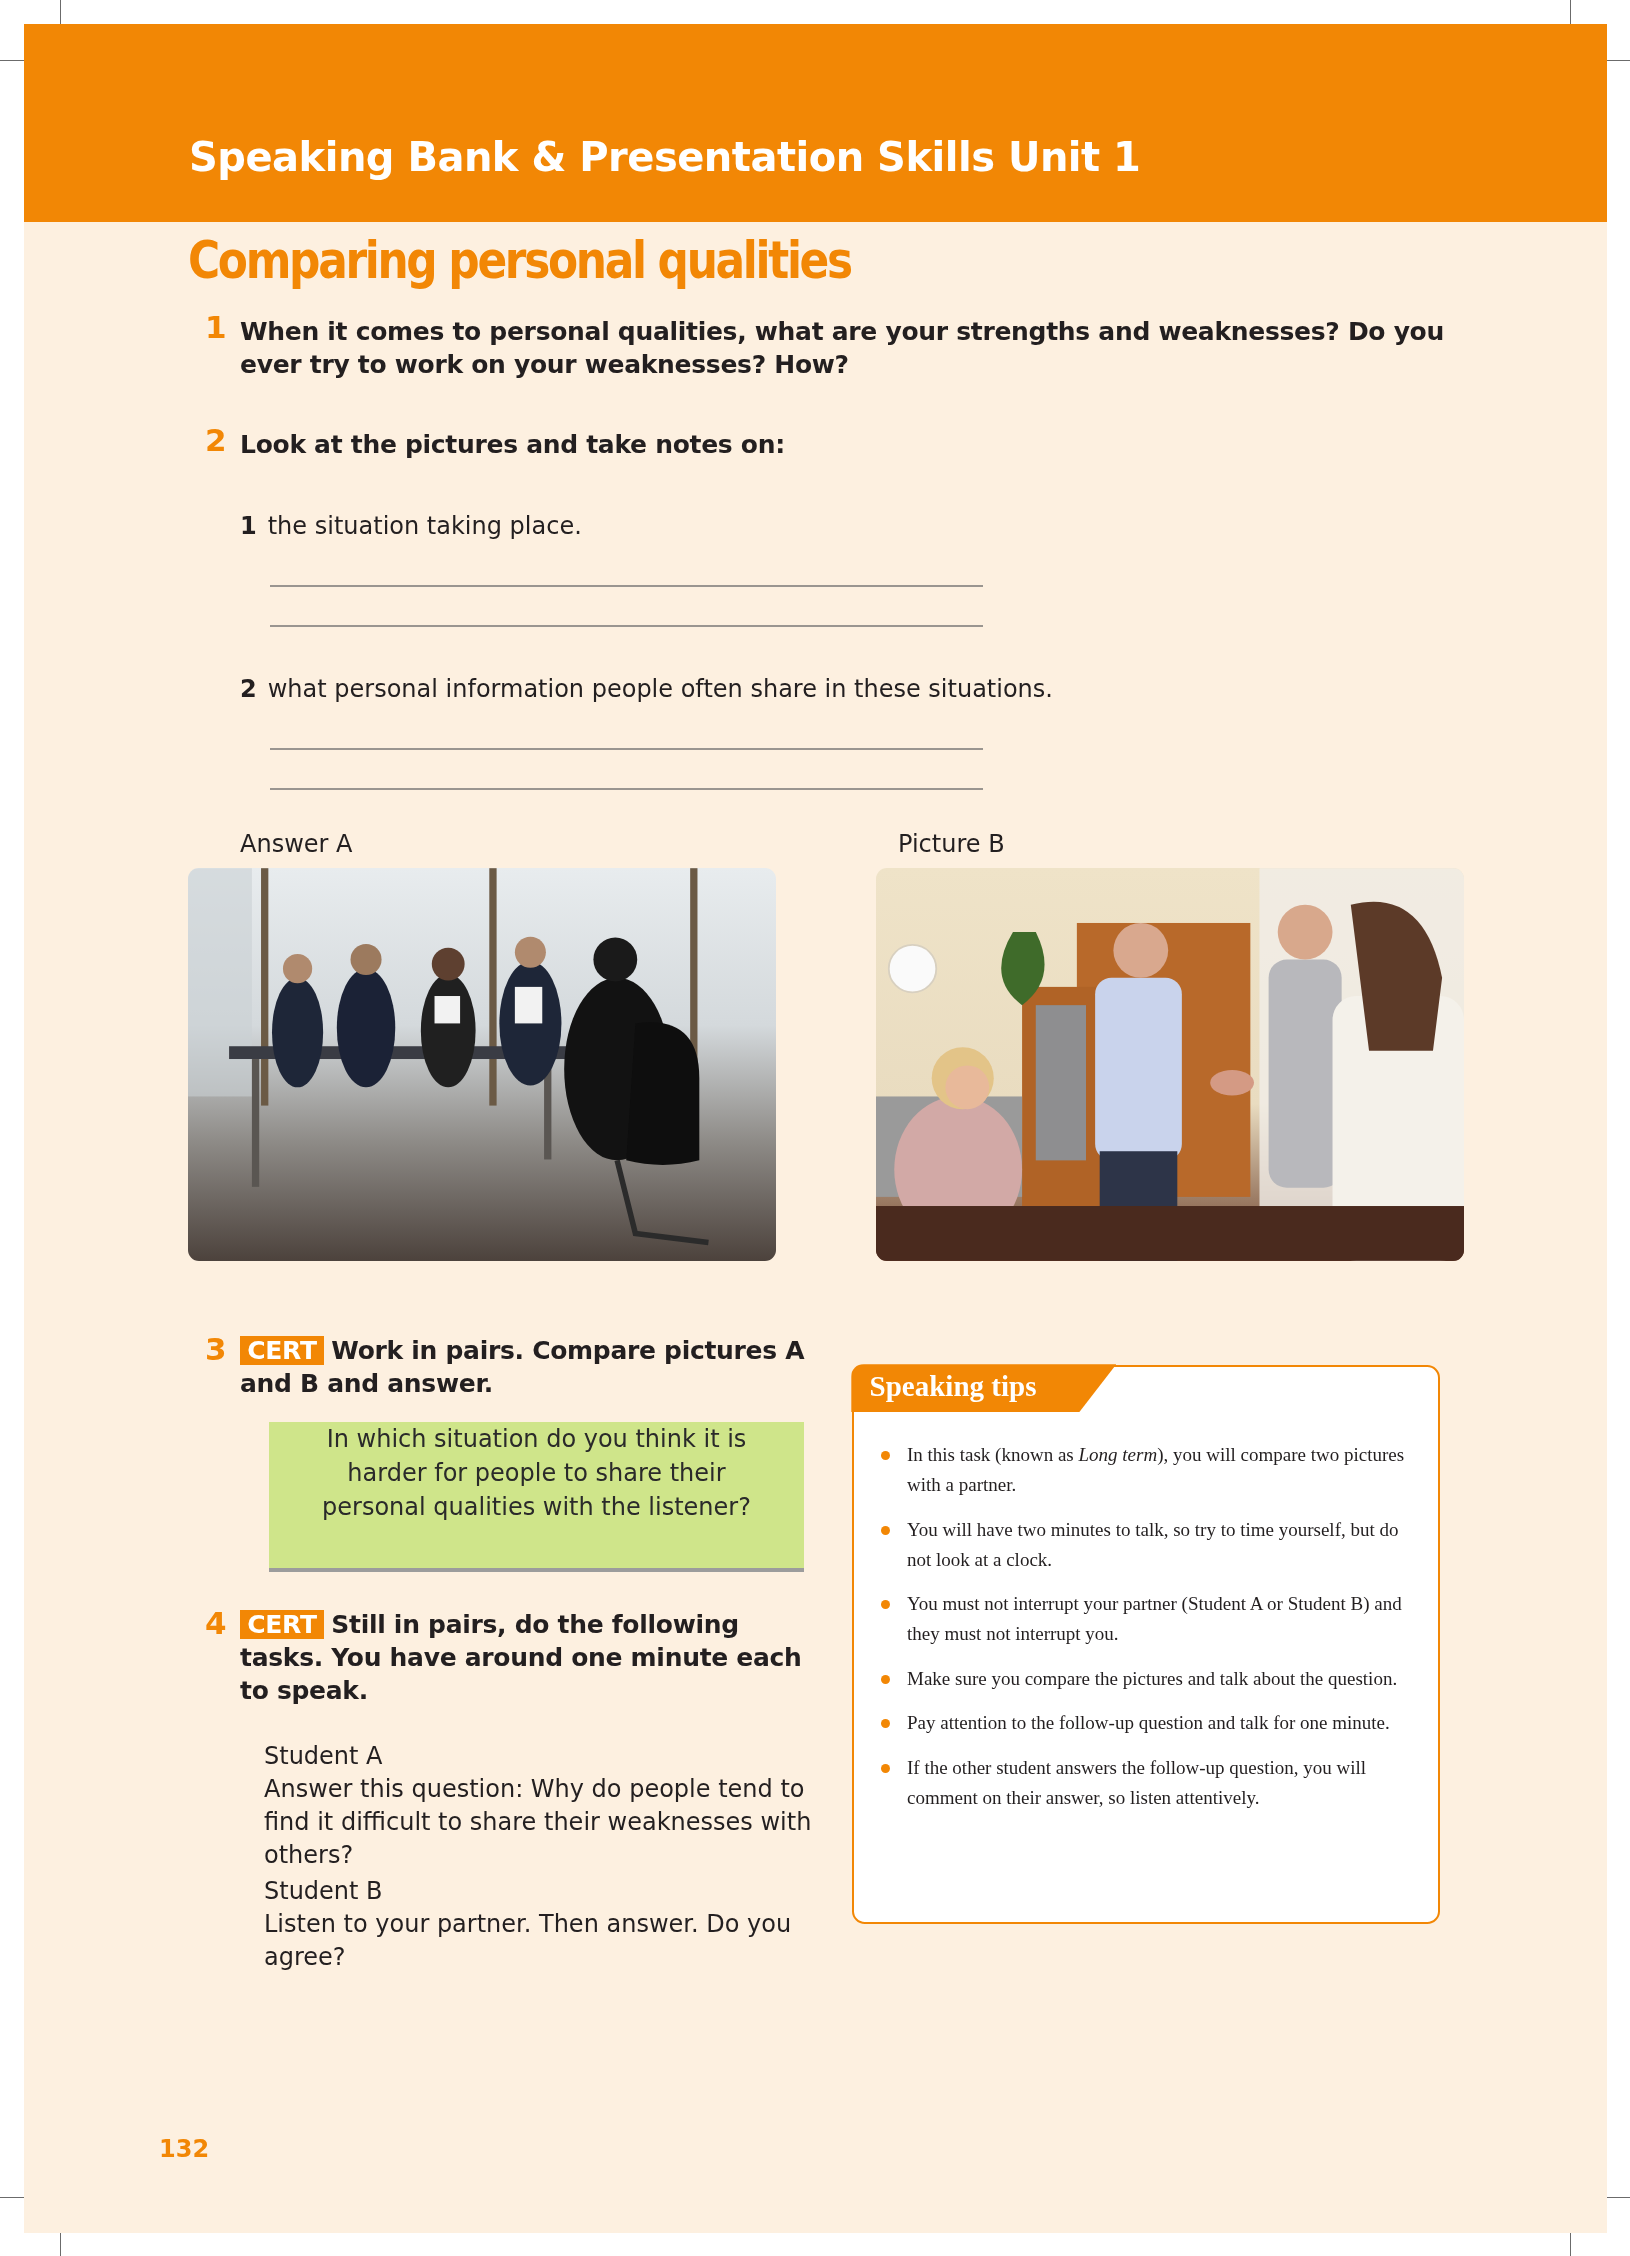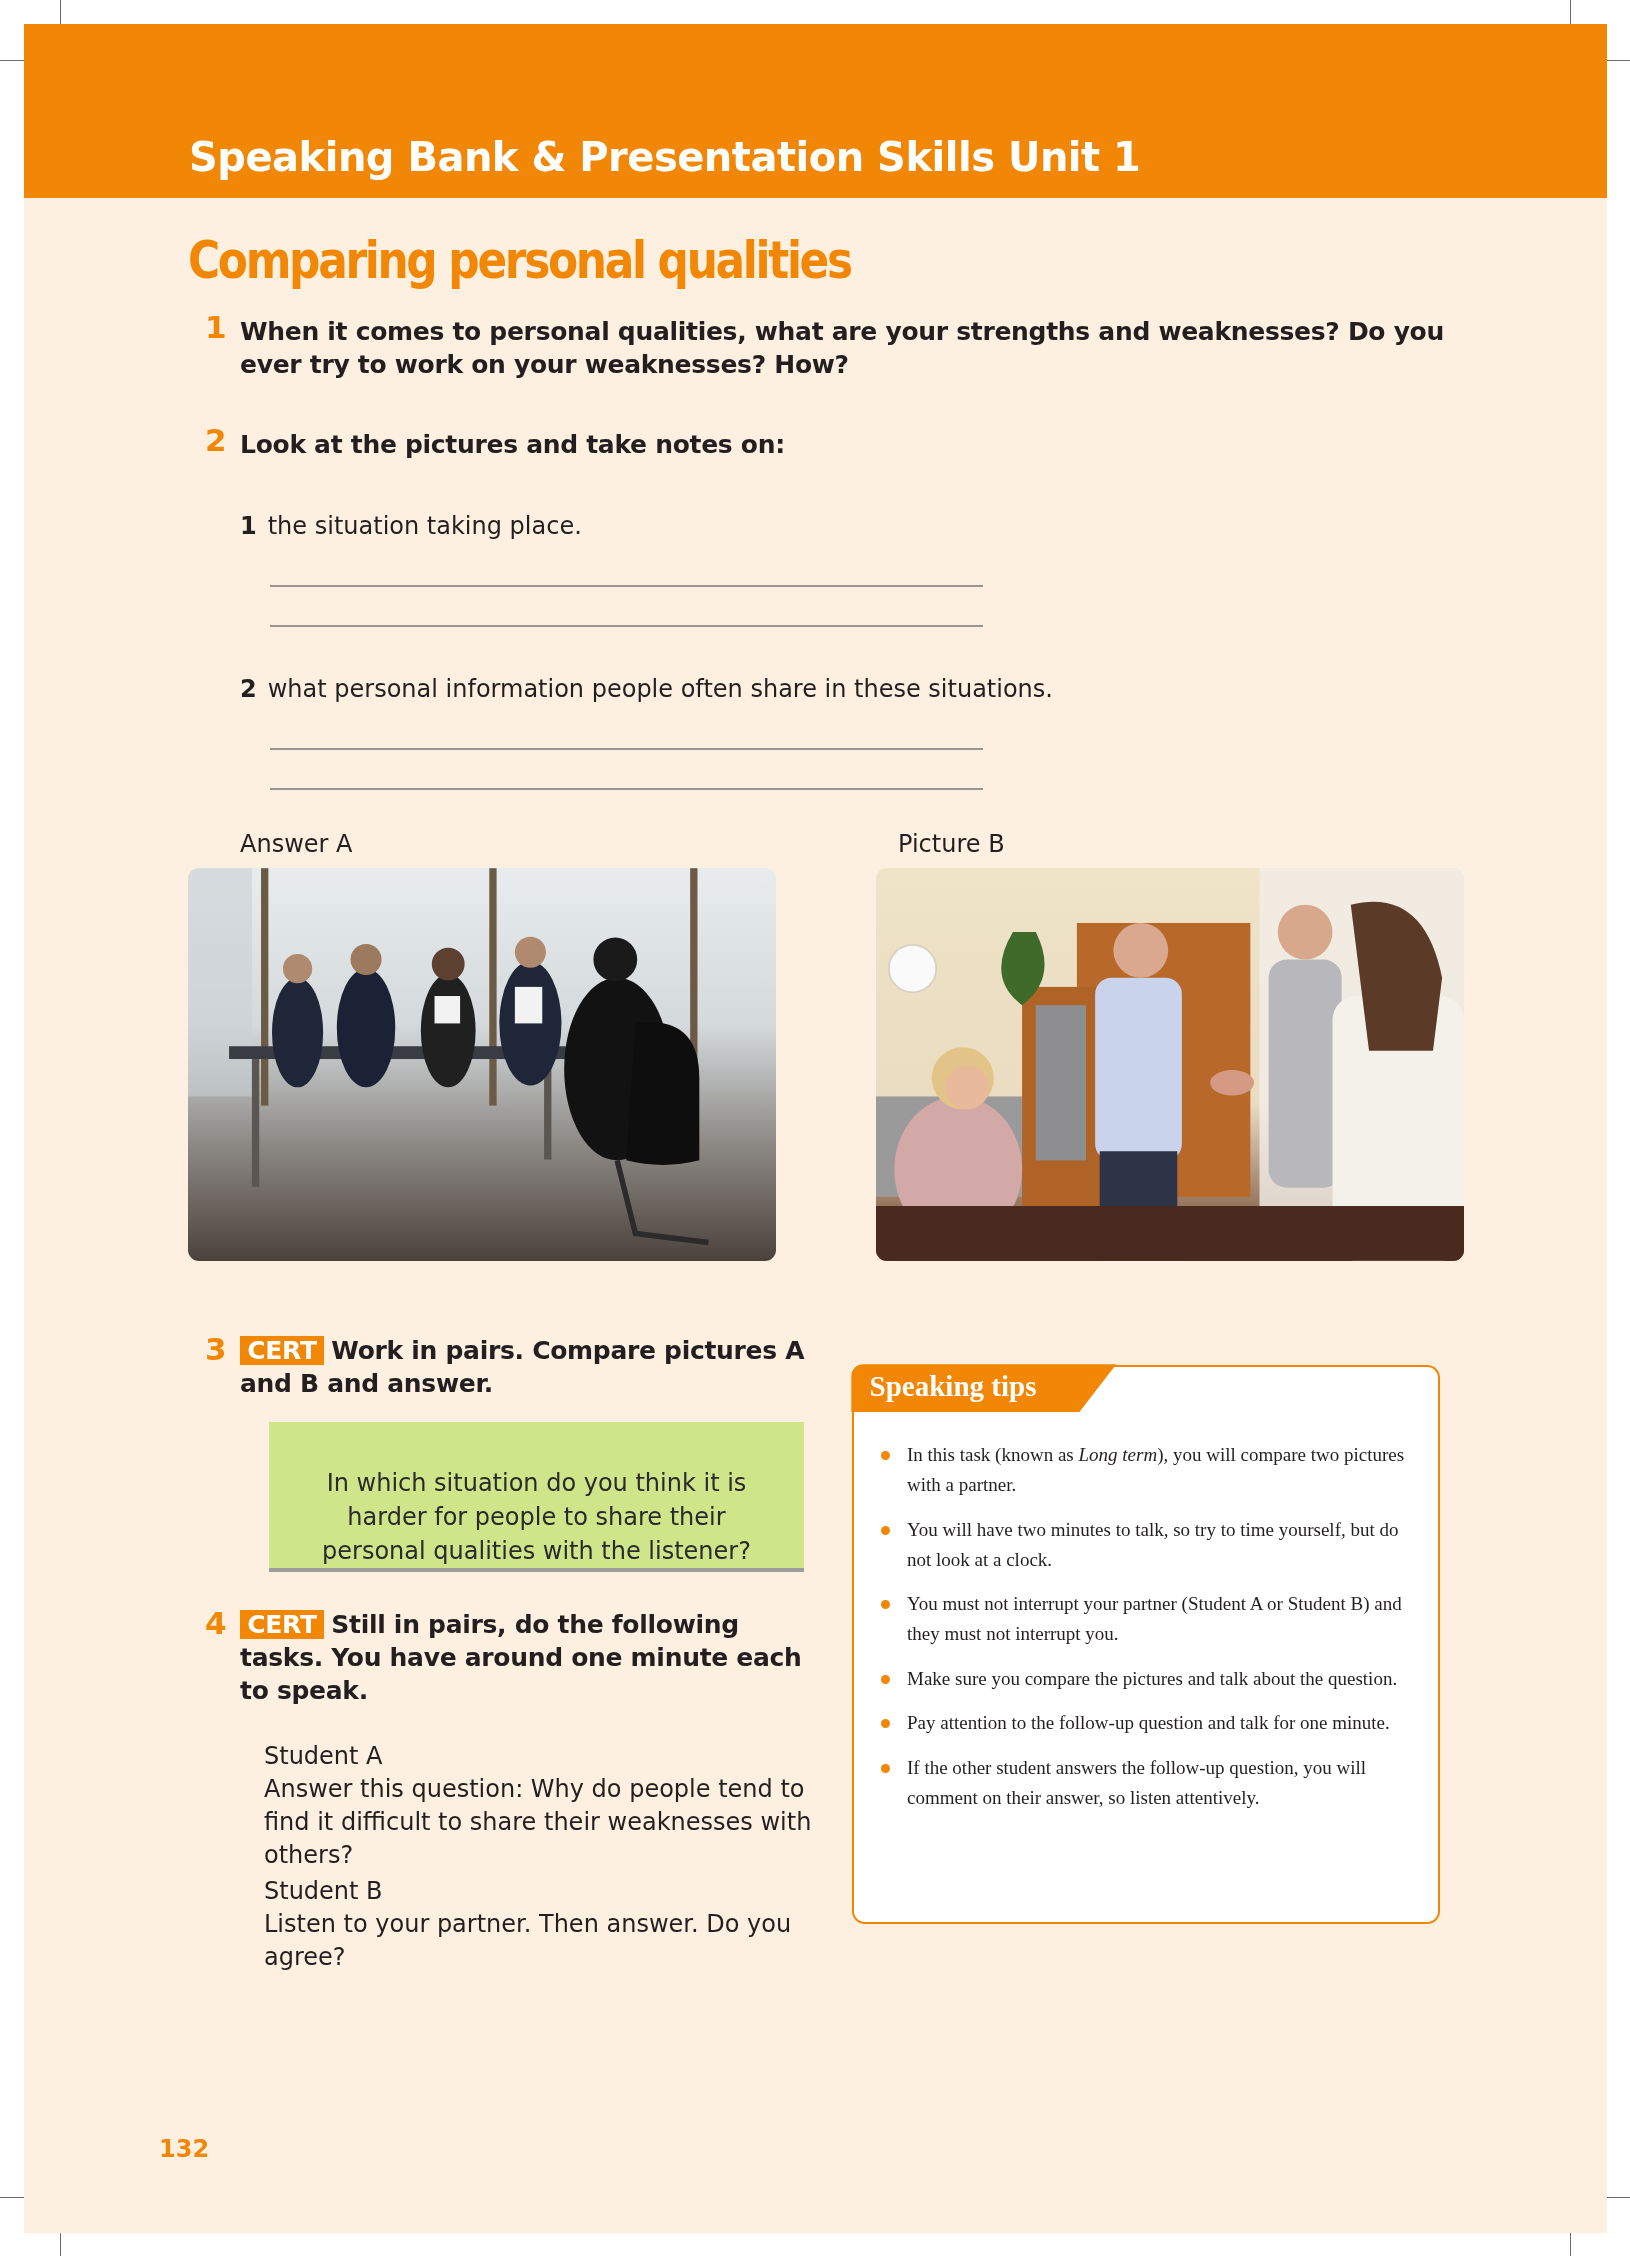--- a/index.html
+++ b/index.html
@@ -6,21 +6,21 @@
   html, body { width: 1631px; height: 2257px; background: #ffffff; overflow: hidden; }
   body { position: relative; font-family: "Liberation Sans", "DejaVu Sans", sans-serif; color: #231f20; }
 
   .crop { position: absolute; background: #6b6b6b; }
 
   .page {
     position: absolute; left: 24px; top: 24px; width: 1583px; height: 2209px;
     background: #fdf0e0;
   }
   .banner {
-    position: absolute; left: 0; top: 0; width: 1583px; height: 174px;
+    position: absolute; left: 0; top: 0; width: 1583px; height: 198px;
     background: #f28705;
   }
   .banner-title {
     position: absolute; left: 165px; top: 110px;
     font-family: "DejaVu Sans", sans-serif; font-weight: bold; font-size: 40px;
     color: #ffffff; letter-spacing: -0.5px;
   }
   .lesson-title {
     position: absolute; left: 164px; top: 207px;
     font-family: "DejaVu Sans", sans-serif; font-weight: bold; font-size: 51px;
@@ -48,21 +48,21 @@
   }
 
   .cert {
     display: inline-block; background: #f28705; color: #ffffff;
     font-weight: bold; padding: 0 7.3px; margin-right: 7.3px; line-height: 29px;
   }
 
   .green-box {
     position: absolute; left: 245px; top: 1398px; width: 535px; height: 150px;
     background: #cfe58a; border-bottom: 4.6px solid #9c9c9c;
-    display: flex; align-items: flex-end; justify-content: center; text-align: center;
+    display: flex; align-items: flex-start; justify-content: center; text-align: center;
     font-family: "DejaVu Sans", sans-serif; font-size: 24px; line-height: 34px; color: #2a2a2a;
     padding: 0 27.4px;
   }
 
   .student-label { position: absolute; left: 240px; font-family: "DejaVu Sans", sans-serif; font-size: 24px; color: #231f20; }
   .student-text { position: absolute; left: 240px; width: 548px; font-family: "DejaVu Sans", sans-serif; font-size: 24px; line-height: 33px; color: #231f20; }
 
   .tips-box {
     position: absolute; left: 828px; top: 1341px; width: 588px; height: 559px;
     border: 2.7px solid #f28705; border-radius: 12.8px; background: #ffffff;

